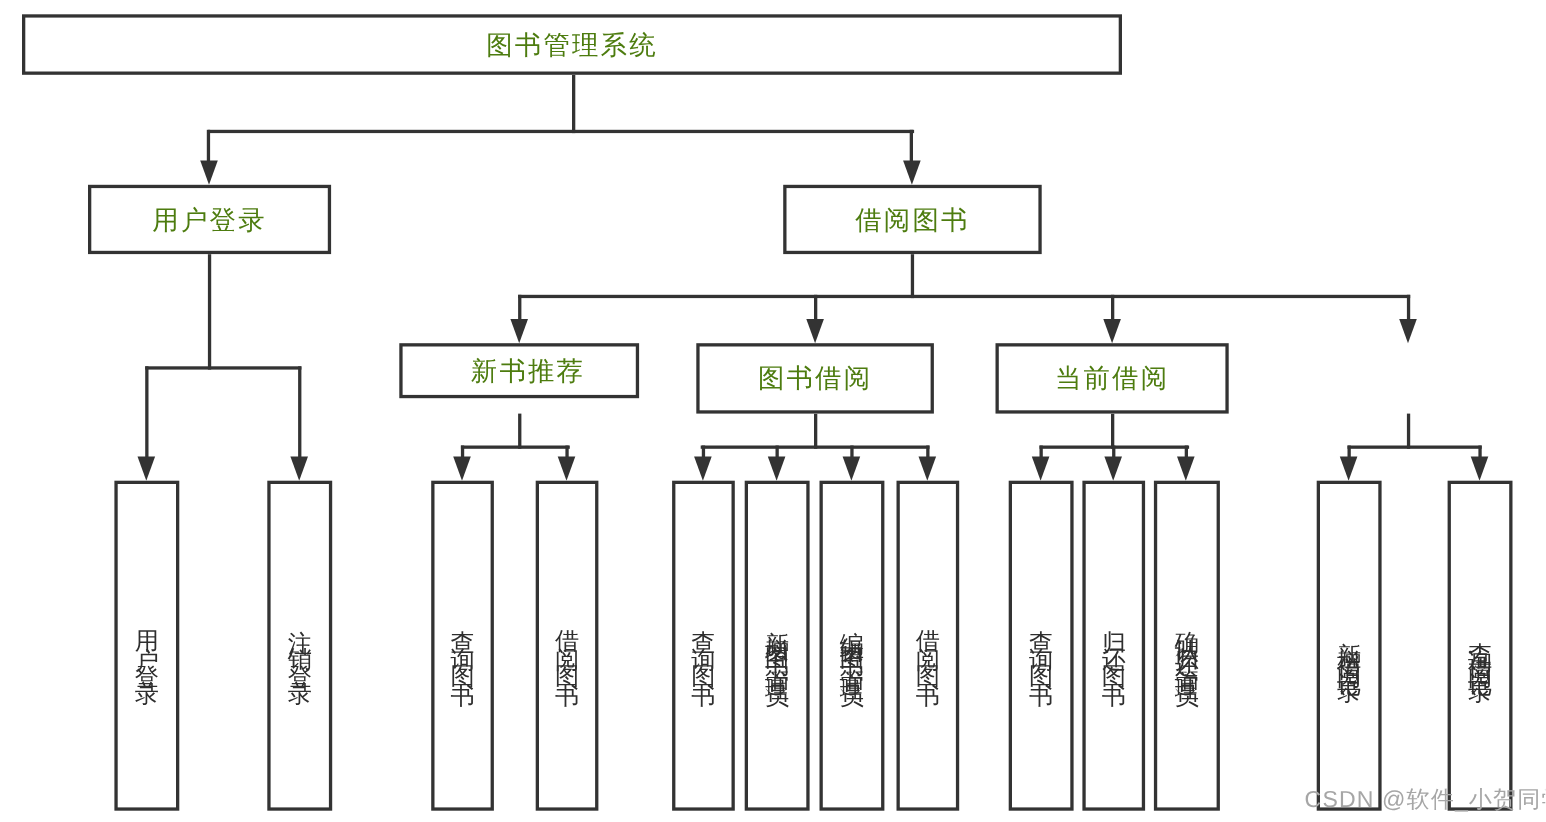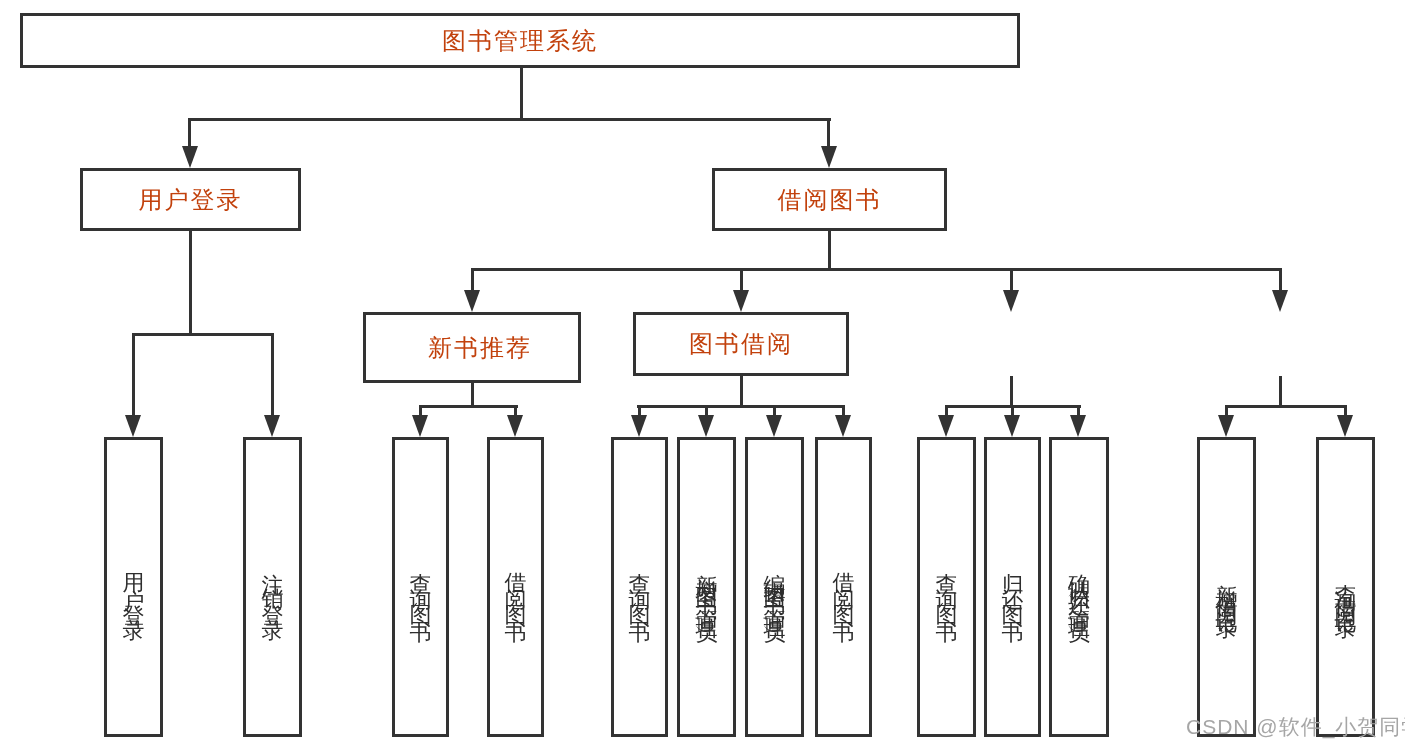--- a/index.html
+++ b/index.html
@@ -3,21 +3,21 @@
 <meta charset="utf-8">
 <style>
   html,body{margin:0;padding:0;background:#fff;}
   .canvas{
     position:relative;width:1405px;height:747px;background:#ffffff;
     font-family:"Liberation Sans",sans-serif;overflow:hidden;color:#2e2e2e;
   }
   .node{
     position:absolute;box-sizing:border-box;background:#ffffff;
     border:3px solid #333333;display:flex;align-items:center;justify-content:center;
-    font-size:24px;letter-spacing:2px;color:#c2410c;white-space:nowrap;z-index:2;
+    font-size:24px;letter-spacing:2px;color:#4d7c0f;white-space:nowrap;z-index:2;
   }
   .vnode{
     position:absolute;box-sizing:border-box;background:#ffffff;
     border:3px solid #333333;display:flex;align-items:center;justify-content:center;
     writing-mode:vertical-rl;text-orientation:mixed;
     font-size:22px;color:#2e2e2e;z-index:2;
   }
   .vshort{letter-spacing:16px;}
   .vlong{letter-spacing:7px;}
   .h{position:absolute;height:3px;background:#333333;z-index:1;}
@@ -36,24 +36,25 @@
 <body>
 
 <div class="canvas">
 
   <div class="node" style="left:20px;top:13px;width:1000px;height:55px;">图书管理系统</div>
 
   <div class="node" style="left:80px;top:168px;width:221px;height:63px;">用户登录</div>
 
   <div class="node" style="left:712px;top:168px;width:235px;height:63px;">借阅图书</div>
 
-  <div class="node" style="left:363px;top:312px;width:218px;height:71px;padding-left:16px;">新书推荐</div>
+  <div class="node" style="left:363px;top:312px;width:218px;height:50px;padding-left:16px;">新书推荐</div>
 
   <div class="node" style="left:633px;top:312px;width:216px;height:64px;">图书借阅</div>
 
+  <div class="node" style="left:905px;top:312px;width:212px;height:64px;">当前借阅</div>
 
 
   <div class="vnode vshort" style="left:104px;top:437px;width:59px;height:300px;">用户登录</div>
 
   <div class="vnode vshort" style="left:243px;top:437px;width:59px;height:300px;">注销登录</div>
 
   <div class="vnode vshort" style="left:392px;top:437px;width:57px;height:300px;">查询图书</div>
 
   <div class="vnode vshort" style="left:487px;top:437px;width:57px;height:300px;">借阅图书</div>
 

